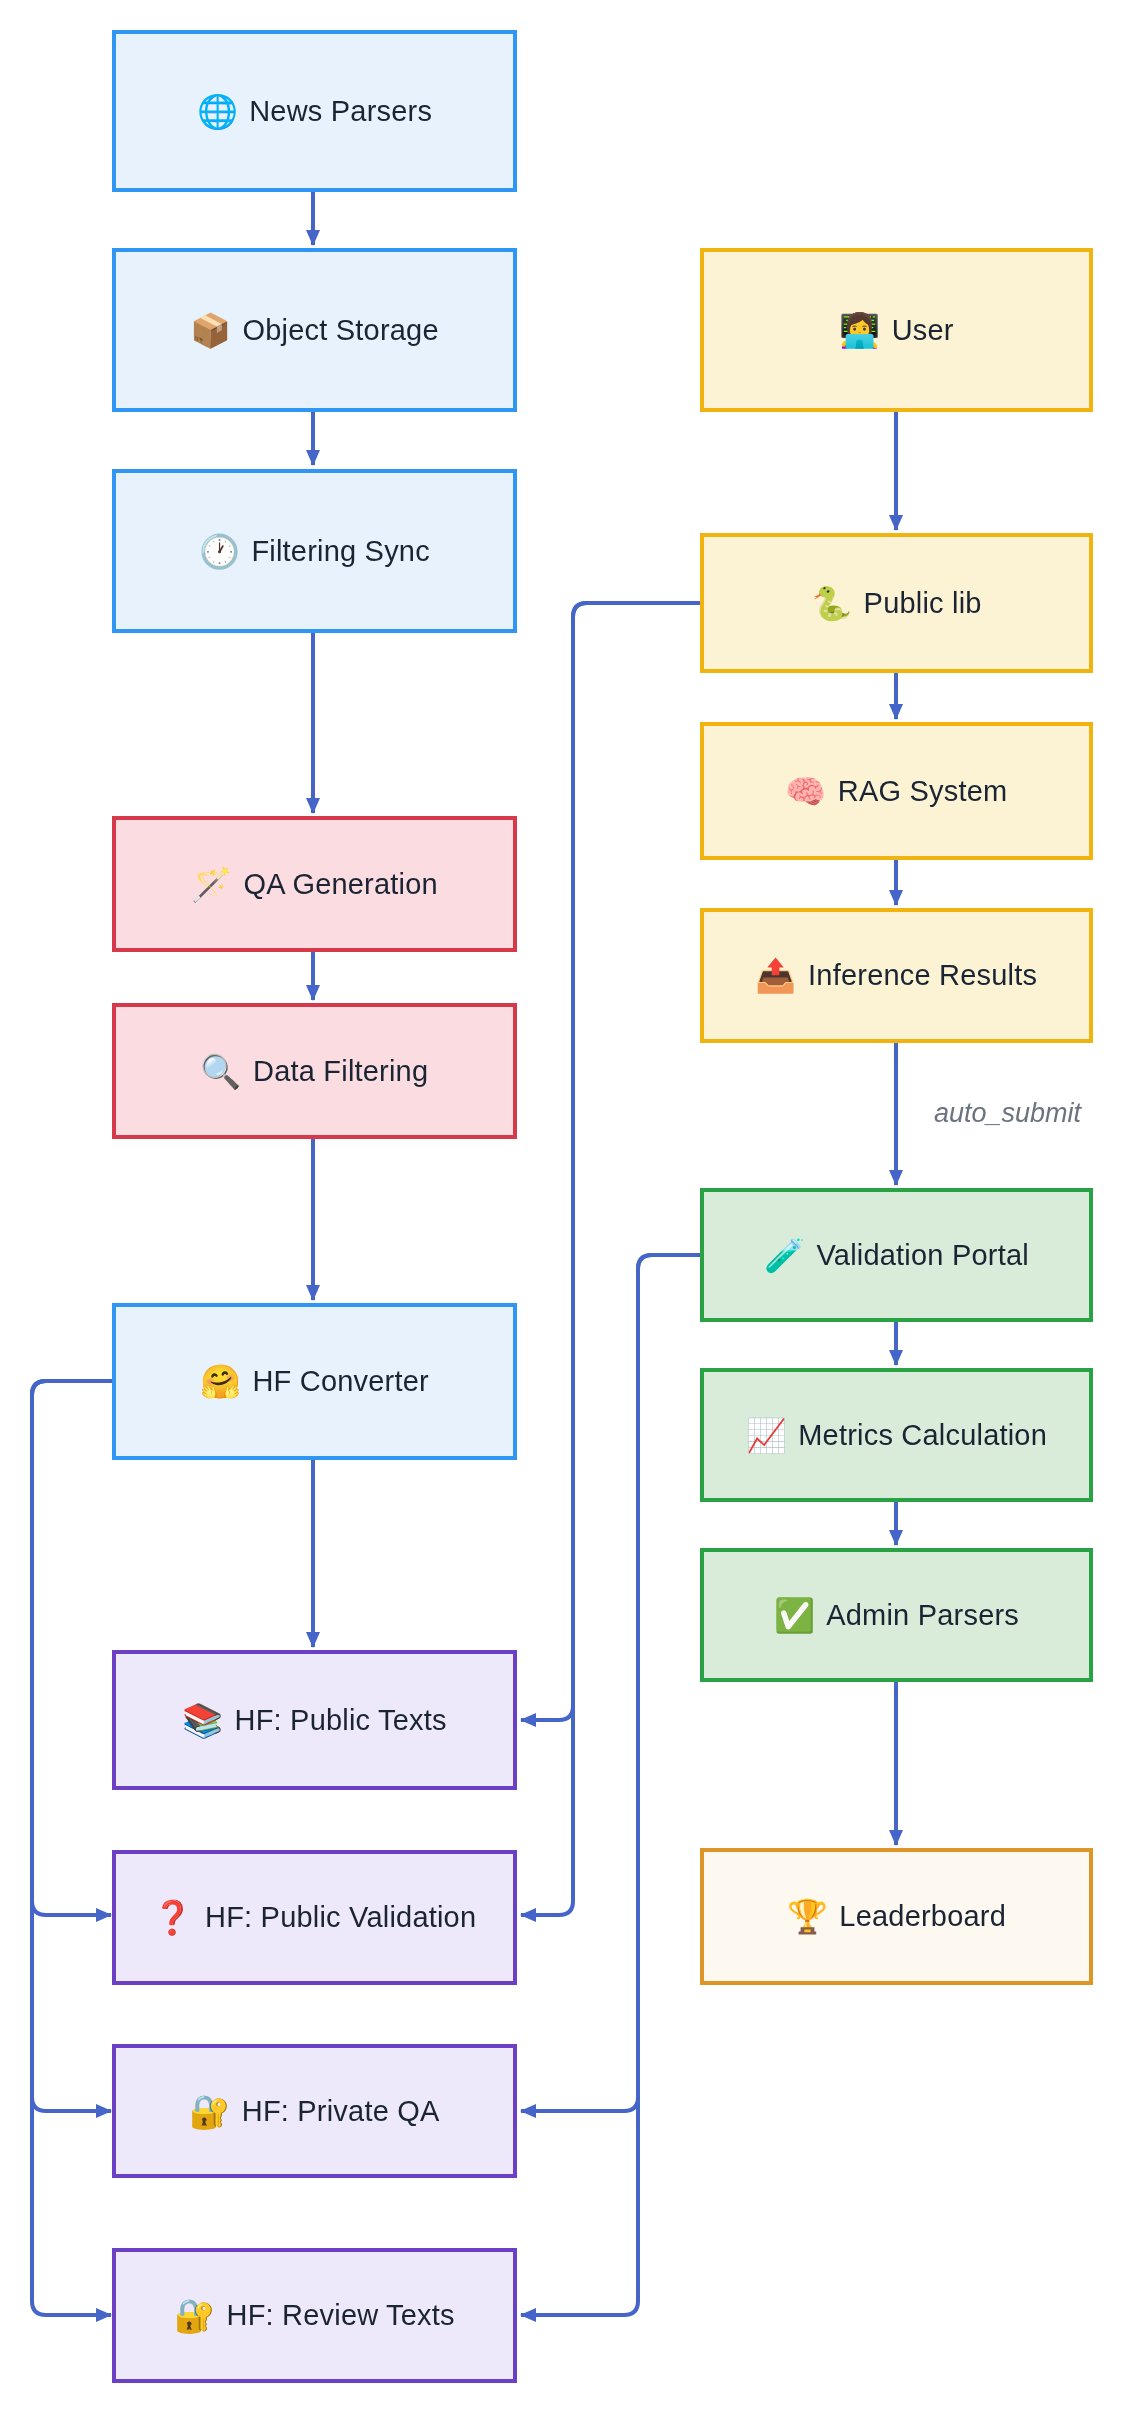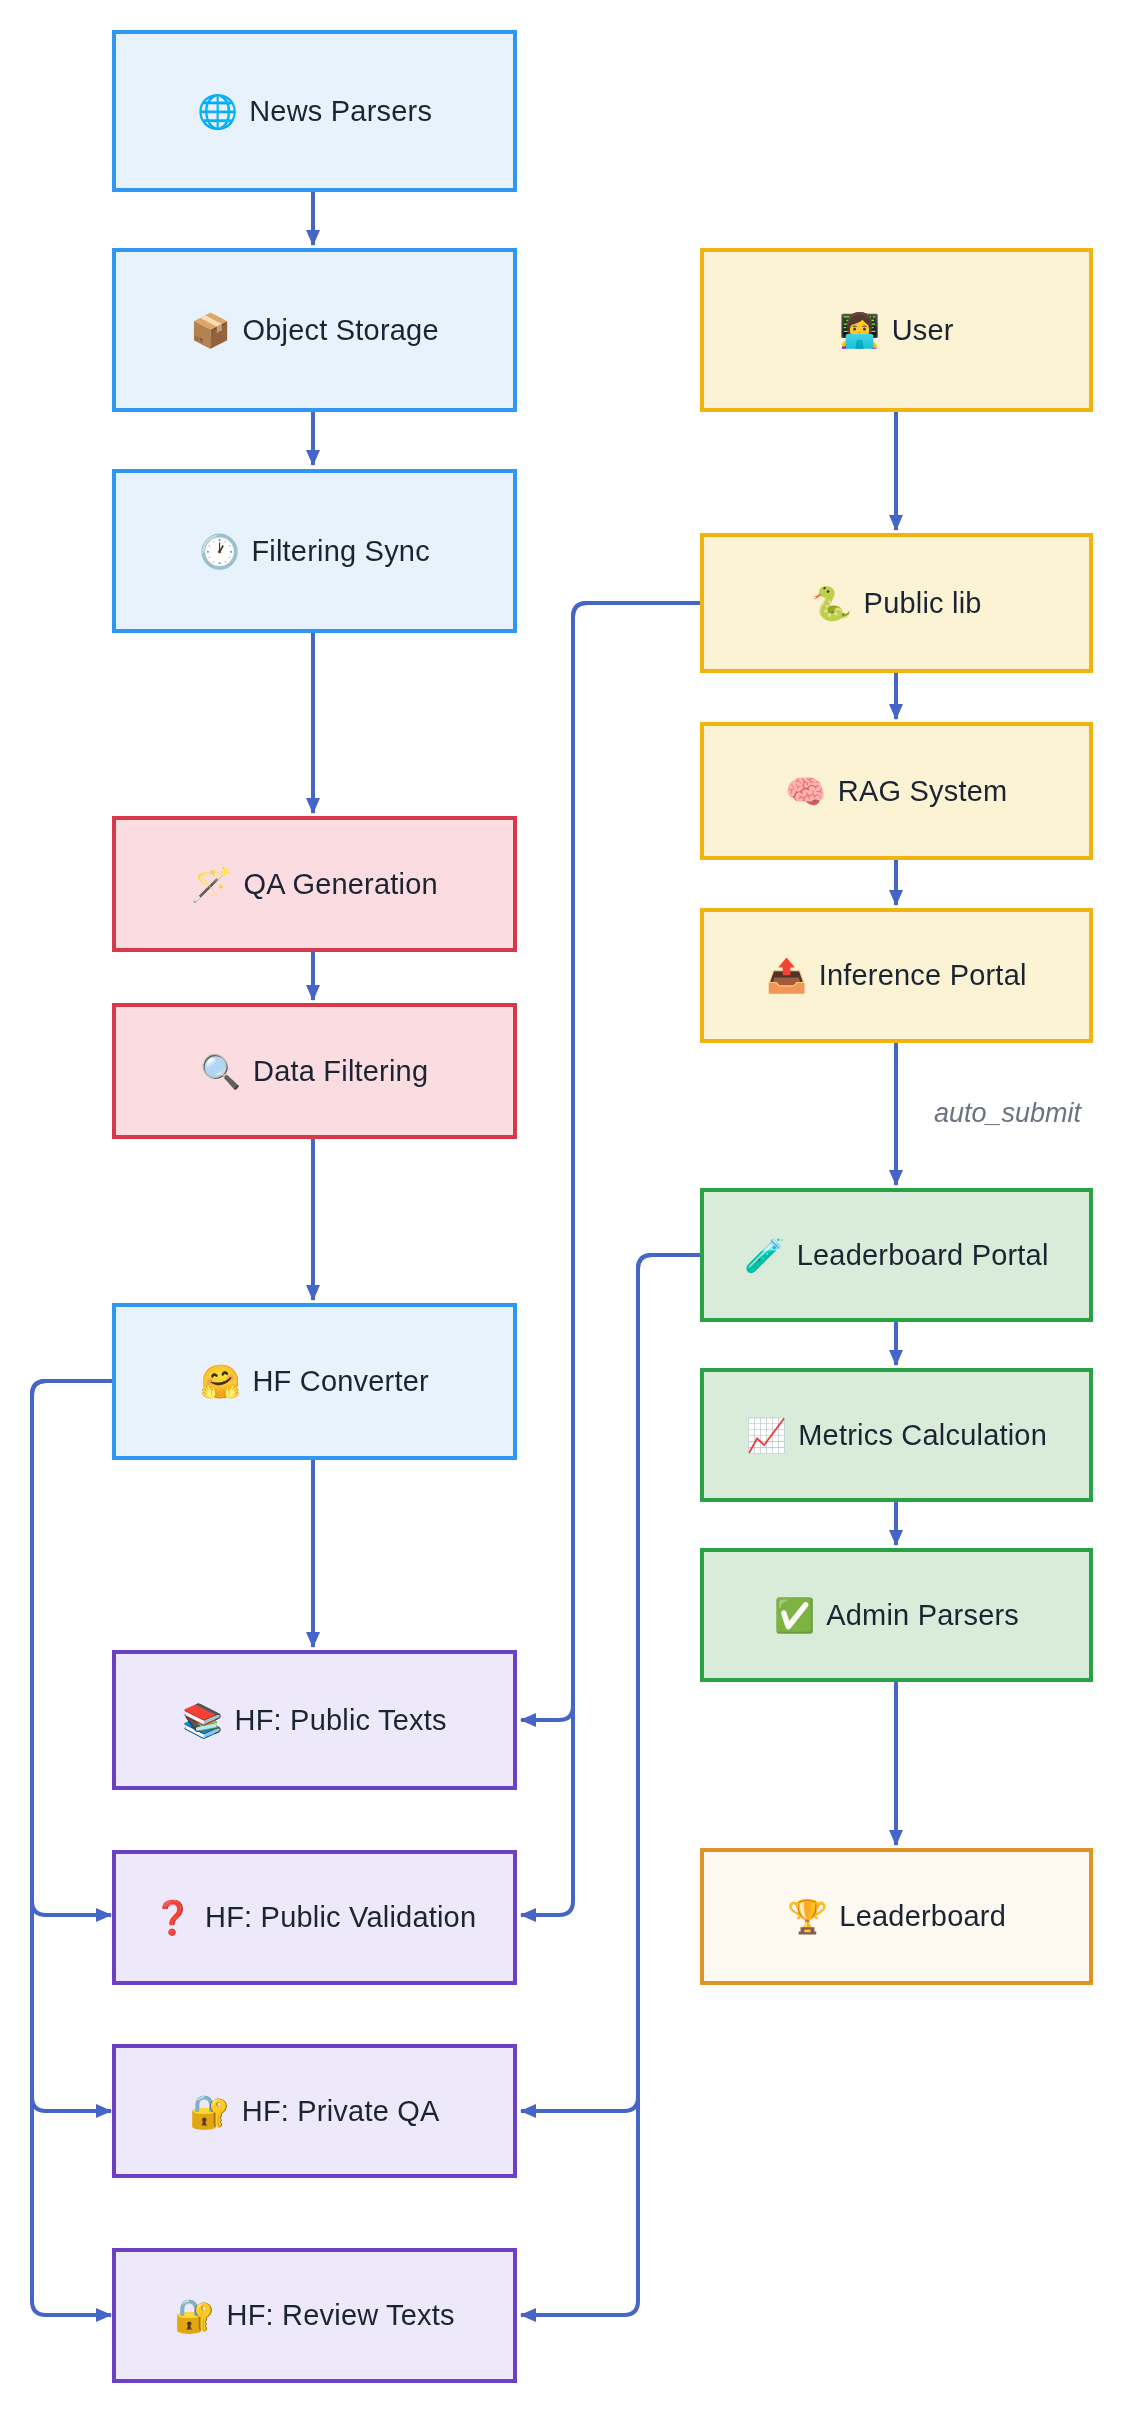--- a/index.html
+++ b/index.html
@@ -148,25 +148,25 @@
   <div class="node n-client-lib" style="border-color: rgb(240, 179, 16); background-color: rgb(252, 243, 212);">
     <span class="emoji">🐍</span>
     <span class="label">Public lib</span>
   </div>
   <div class="node n-rag-system" style="border-color: rgb(240, 179, 16); background-color: rgb(252, 243, 212);">
     <span class="emoji">🧠</span>
     <span class="label">RAG System</span>
   </div>
   <div class="node n-inference-results" style="border-color: rgb(240, 179, 16); background-color: rgb(252, 243, 212);">
     <span class="emoji">📤</span>
-    <span class="label">Inference Portal</span>
+    <span class="label">Inference Results</span>
   </div>
   <div class="node n-validation-portal" style="border-color: rgb(40, 162, 68); background-color: rgb(217, 236, 217);">
     <span class="emoji">🧪</span>
-    <span class="label">Leaderboard Portal</span>
+    <span class="label">Validation Portal</span>
   </div>
   <div class="node n-metrics-calculation" style="border-color: rgb(40, 162, 68); background-color: rgb(217, 236, 217);">
     <span class="emoji">📈</span>
     <span class="label">Metrics Calculation</span>
   </div>
   <div class="node n-admin-review" style="border-color: rgb(40, 162, 68); background-color: rgb(217, 236, 217);">
     <span class="emoji">✅</span>
     <span class="label">Admin Parsers</span>
   </div>
   <div class="node n-leaderboard" style="border-color: rgb(222, 148, 38); background-color: rgb(253, 248, 240);">

